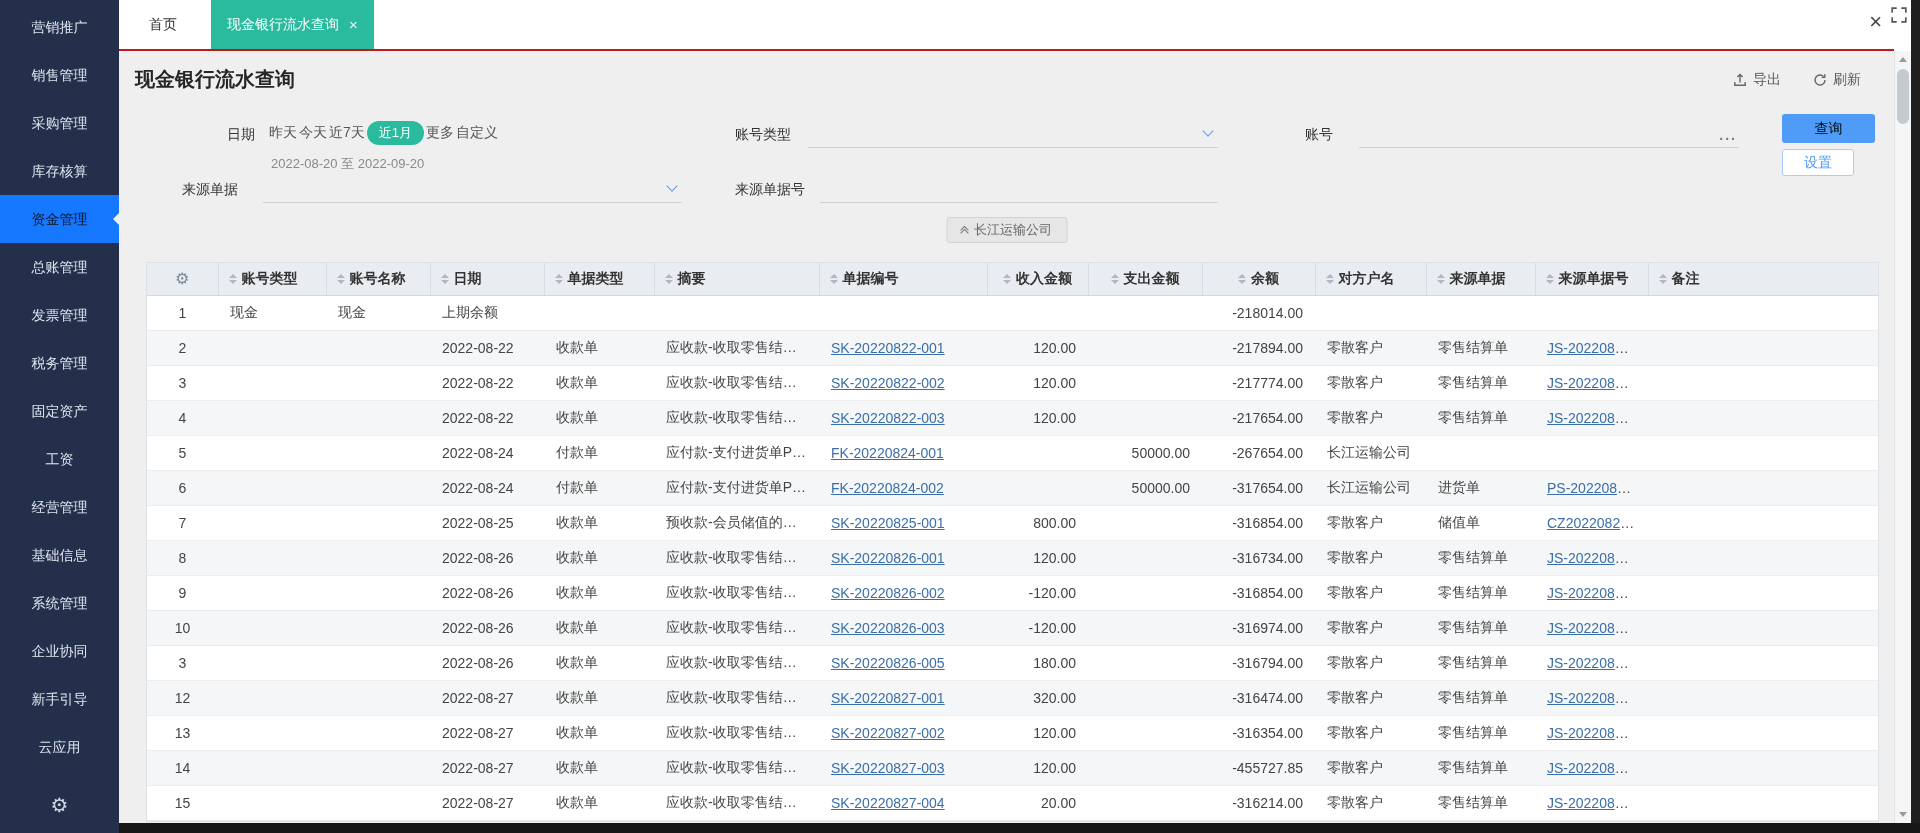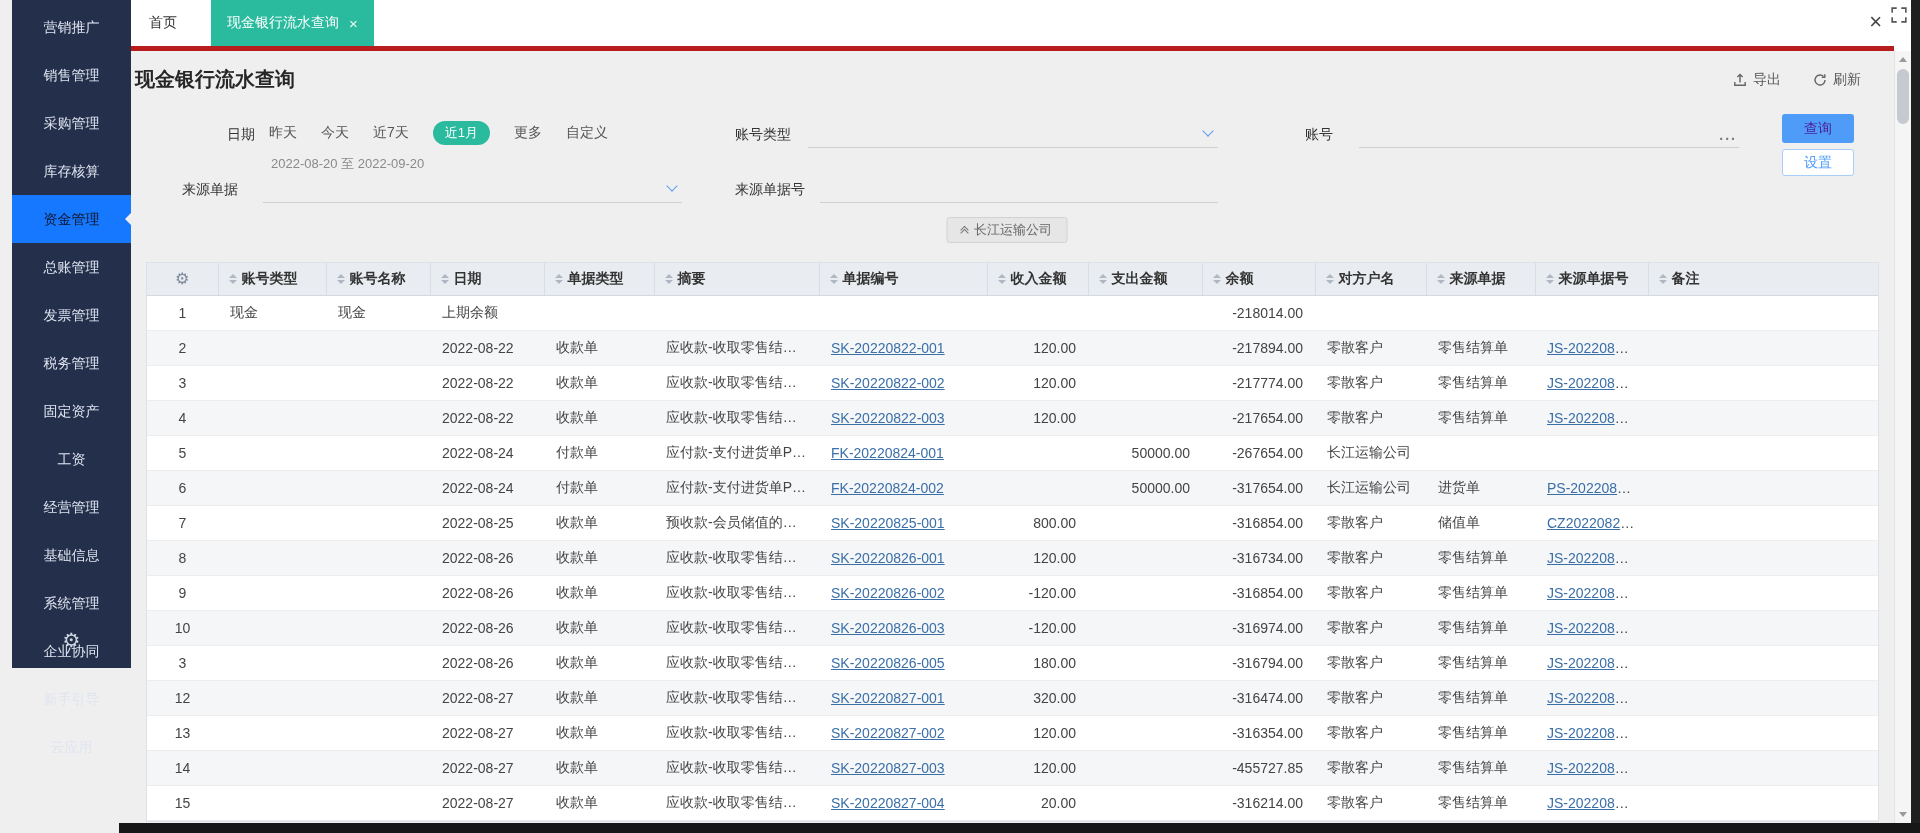--- a/index.html
+++ b/index.html
@@ -7,84 +7,84 @@
     --accent-blue:#1677ff;
     --button-blue:#4e9cf8;
     --link-blue:#3a6fa8;
     --sidebar-bg:#232f4b;
   }
   *{box-sizing:border-box;margin:0;padding:0}
   html,body{width:1920px;height:833px;overflow:hidden}
   body{position:relative;font-family:"Liberation Sans","DejaVu Sans",sans-serif;background:#efefef;color:#333}
 
   
-  .sidebar{position:absolute;left:12px;top:0;width:119px;height:668px;background:var(--sidebar-bg);z-index:5}
+  .sidebar{position:absolute;left:0;top:0;width:119px;height:833px;background:var(--sidebar-bg);z-index:5}
   .sb-nav{padding-top:3px}
   .sb-item{position:relative;height:48px;line-height:48px;text-align:center;color:#dfe4ef;font-size:14px;cursor:pointer}
   .sb-item.active{background:var(--accent-blue);color:#0f172a}
   .sb-item.active::after{content:"";position:absolute;right:0;top:50%;transform:translateY(-50%);
     border-top:6px solid transparent;border-bottom:6px solid transparent;border-right:6px solid #efefef}
   .sb-footer{position:absolute;bottom:0;left:0;width:100%;height:56px;display:flex;align-items:center;justify-content:center}
   .sb-gear{color:#cfd6e4;font-size:20px;cursor:pointer}
 
   
   .main{position:absolute;left:119px;top:0;width:1775px;height:833px;overflow:hidden}
 
-  .tabbar{height:51px;background:#fff;display:flex;align-items:stretch;position:relative;border-bottom:5px solid #b91c1c}
+  .tabbar{height:51px;background:#fff;display:flex;align-items:stretch;position:relative;border-bottom:2px solid #b91c1c}
   .tab-home{margin-left:30px;display:flex;align-items:center;font-size:14px;color:#333;cursor:pointer}
   .tab-active{margin-left:34px;background:var(--accent-green);color:#fff;display:flex;align-items:center;gap:10px;padding:0 16px;font-size:14px;cursor:pointer}
   .tab-close{font-size:15px;opacity:.9;cursor:pointer}
 
   .titlebar{height:57px;display:flex;align-items:center;padding:0 33px 0 16px}
   .page-title{font-size:20px;font-weight:bold;color:#262626}
   .actions{margin-left:auto;display:flex;gap:32px}
   .act{display:inline-flex;align-items:center;gap:6px;font-size:14px;color:#595959;cursor:pointer}
 
   
   .filters{position:relative;height:143px;font-size:14px}
   .f-label{position:absolute;color:#333}
   .lbl-date{left:108px;top:18px}
   .lbl-acct-type{left:616px;top:18px}
   .lbl-account{left:1186px;top:18px}
   .lbl-source{left:63px;top:73px}
   .lbl-source-no{left:616px;top:73px}
 
-  .date-quick{position:absolute;left:150px;top:13px;display:flex;align-items:center;gap:24px}
+  .date-quick{position:absolute;left:150px;top:13px;display:flex;align-items:center;gap:2px}
   .dq{color:#555;cursor:pointer;font-size:14px}
   .dq.sel{background:var(--accent-green);color:#fff;padding:3px 12px;border-radius:12px;font-size:13px}
   .date-range{position:absolute;left:152px;top:47px;font-size:13px;color:#8a8a8a;cursor:pointer}
 
   .uline{position:absolute;height:30px;border-bottom:1px solid #cfcfcf;cursor:pointer}
   .sel-acct-type{left:689px;top:10px;width:410px}
   .input-account{left:1240px;top:10px;width:380px}
   .sel-source{left:144px;top:65px;width:419px}
   .input-source-no{left:701px;top:65px;width:398px}
   .chev-down{position:absolute;right:6px;bottom:12px;width:8px;height:8px;
     border-right:1.6px solid #5f9cf1;border-bottom:1.6px solid #5f9cf1;transform:rotate(45deg)}
   .dots{position:absolute;right:2px;bottom:4px;color:#777;font-weight:bold;letter-spacing:2px;cursor:pointer}
 
-  .btn-query{position:absolute;left:1663px;top:6px;width:72px;height:29px;background:var(--button-blue);
-    color:#4c1d95;border:none;border-radius:3px;font-size:14px;cursor:pointer;font-family:inherit}
+  .btn-query{position:absolute;left:1663px;top:6px;width:93px;height:29px;background:var(--button-blue);
+    color:#000000;border:none;border-radius:3px;font-size:14px;cursor:pointer;font-family:inherit}
   .btn-settings{position:absolute;left:1663px;top:41px;width:72px;height:27px;background:#fff;
     color:var(--button-blue);border:1px solid #a9cdfb;border-radius:3px;font-size:14px;cursor:pointer;font-family:inherit}
 
   .collapse-btn{position:absolute;left:50%;transform:translateX(-50%);top:109px;height:26px;
     display:inline-flex;align-items:center;padding:0 14px;background:#e6e6e6;border:1px solid #d2d2d2;
     border-radius:3px;font-size:13px;color:#666;cursor:pointer}
   .dbl-up{display:inline-flex;flex-direction:column;margin-right:7px}
   .dbl-up i{width:6px;height:6px;border-top:1.6px solid #777;border-left:1.6px solid #777;transform:rotate(45deg);margin-top:-3px}
   .dbl-up i:first-child{margin-top:2px}
 
   
   .table-wrap{margin:11px 0 0 27px;width:1733px;background:#fff;border:1px solid #dde2e8}
   table{border-collapse:collapse;table-layout:fixed;width:1731px;font-size:14px}
   thead th{height:32px;background:#e9edf1;border-right:1px solid #d8dde3;border-bottom:1px solid #d4d9df;
     font-weight:bold;color:#333;text-align:left;padding:0 10px;white-space:nowrap;overflow:hidden;cursor:pointer}
   thead th:last-child{border-right:none}
-  thead th.c-num{text-align:left}
+  thead th.c-num{text-align:center}
   .th-gear{text-align:center}
   .gear{color:#7d8a99;font-size:16px;cursor:pointer}
   .sort{display:inline-flex;flex-direction:column;gap:2px;margin-right:5px;vertical-align:middle}
   .sort i{display:block;width:0;height:0;border-left:4px solid transparent;border-right:4px solid transparent}
   .sort .u{border-bottom:4px solid #aeb7c2}
   .sort .d{border-top:4px solid #aeb7c2}
   tbody td{height:35px;padding:0 12px;border-bottom:1px solid #ededed;color:#444;
     white-space:nowrap;overflow:hidden;text-overflow:ellipsis}
   tbody tr:nth-child(even){background:#f5f6f7}
   .c-center{text-align:center}

